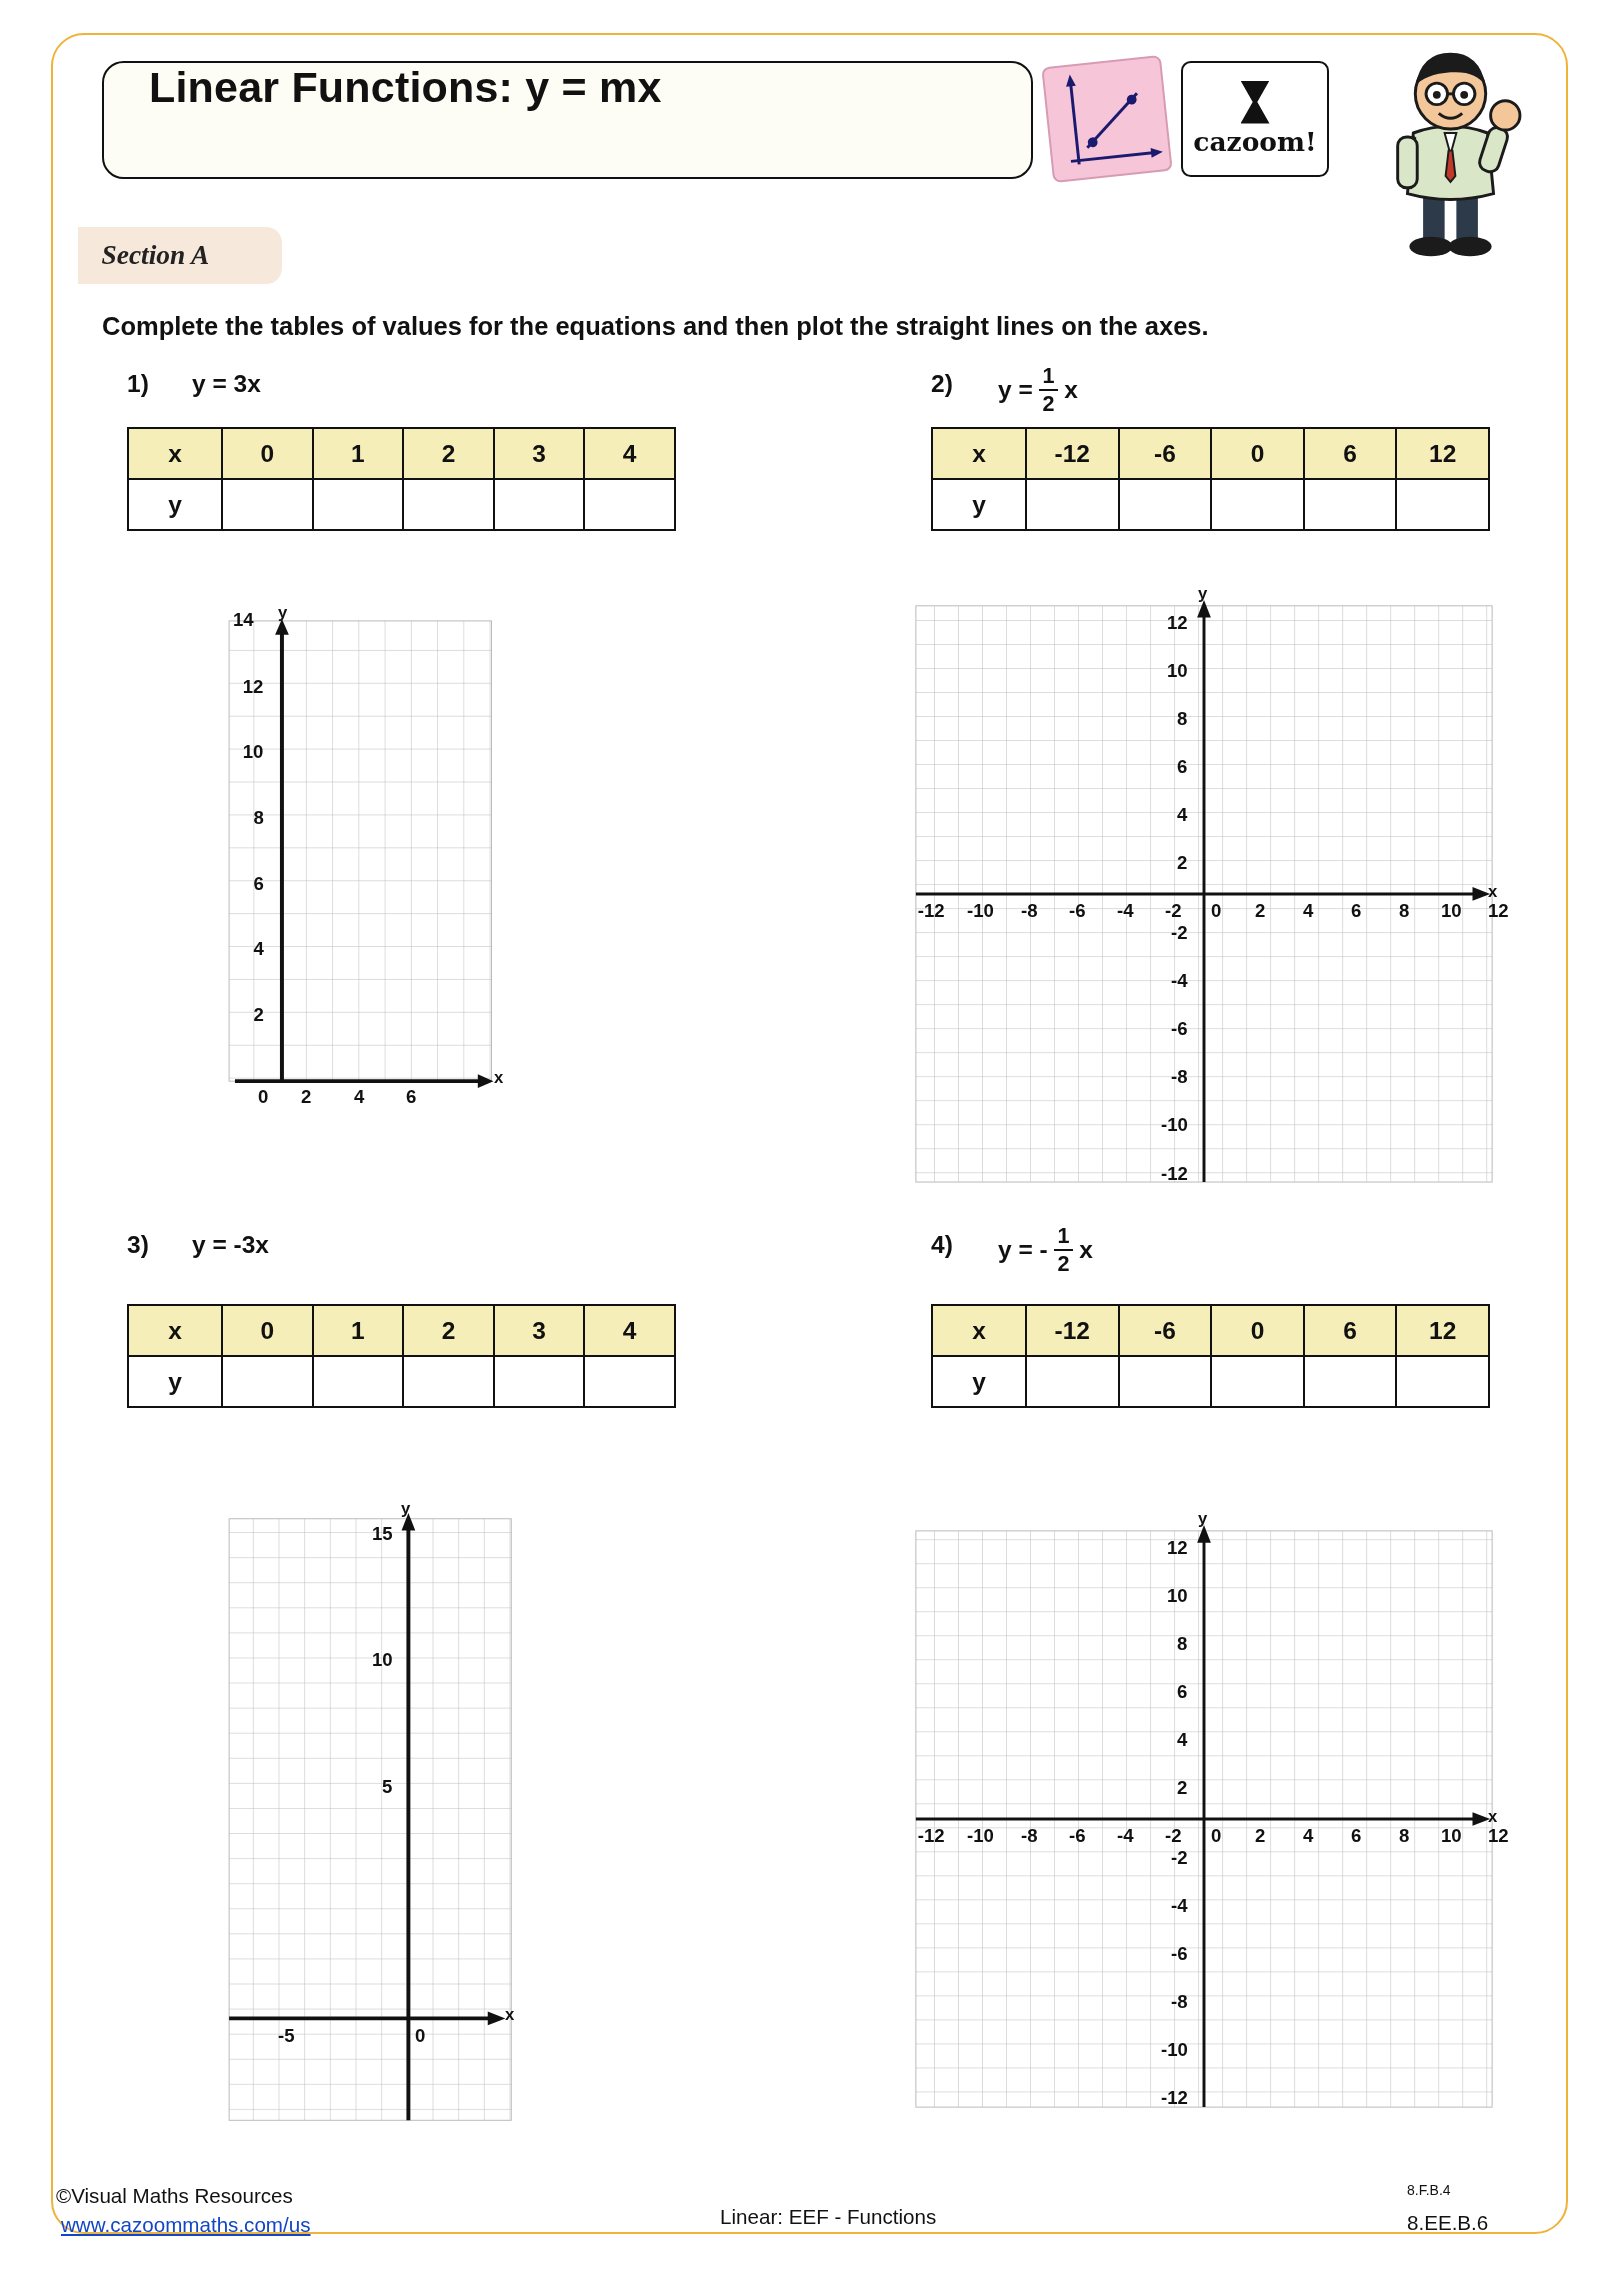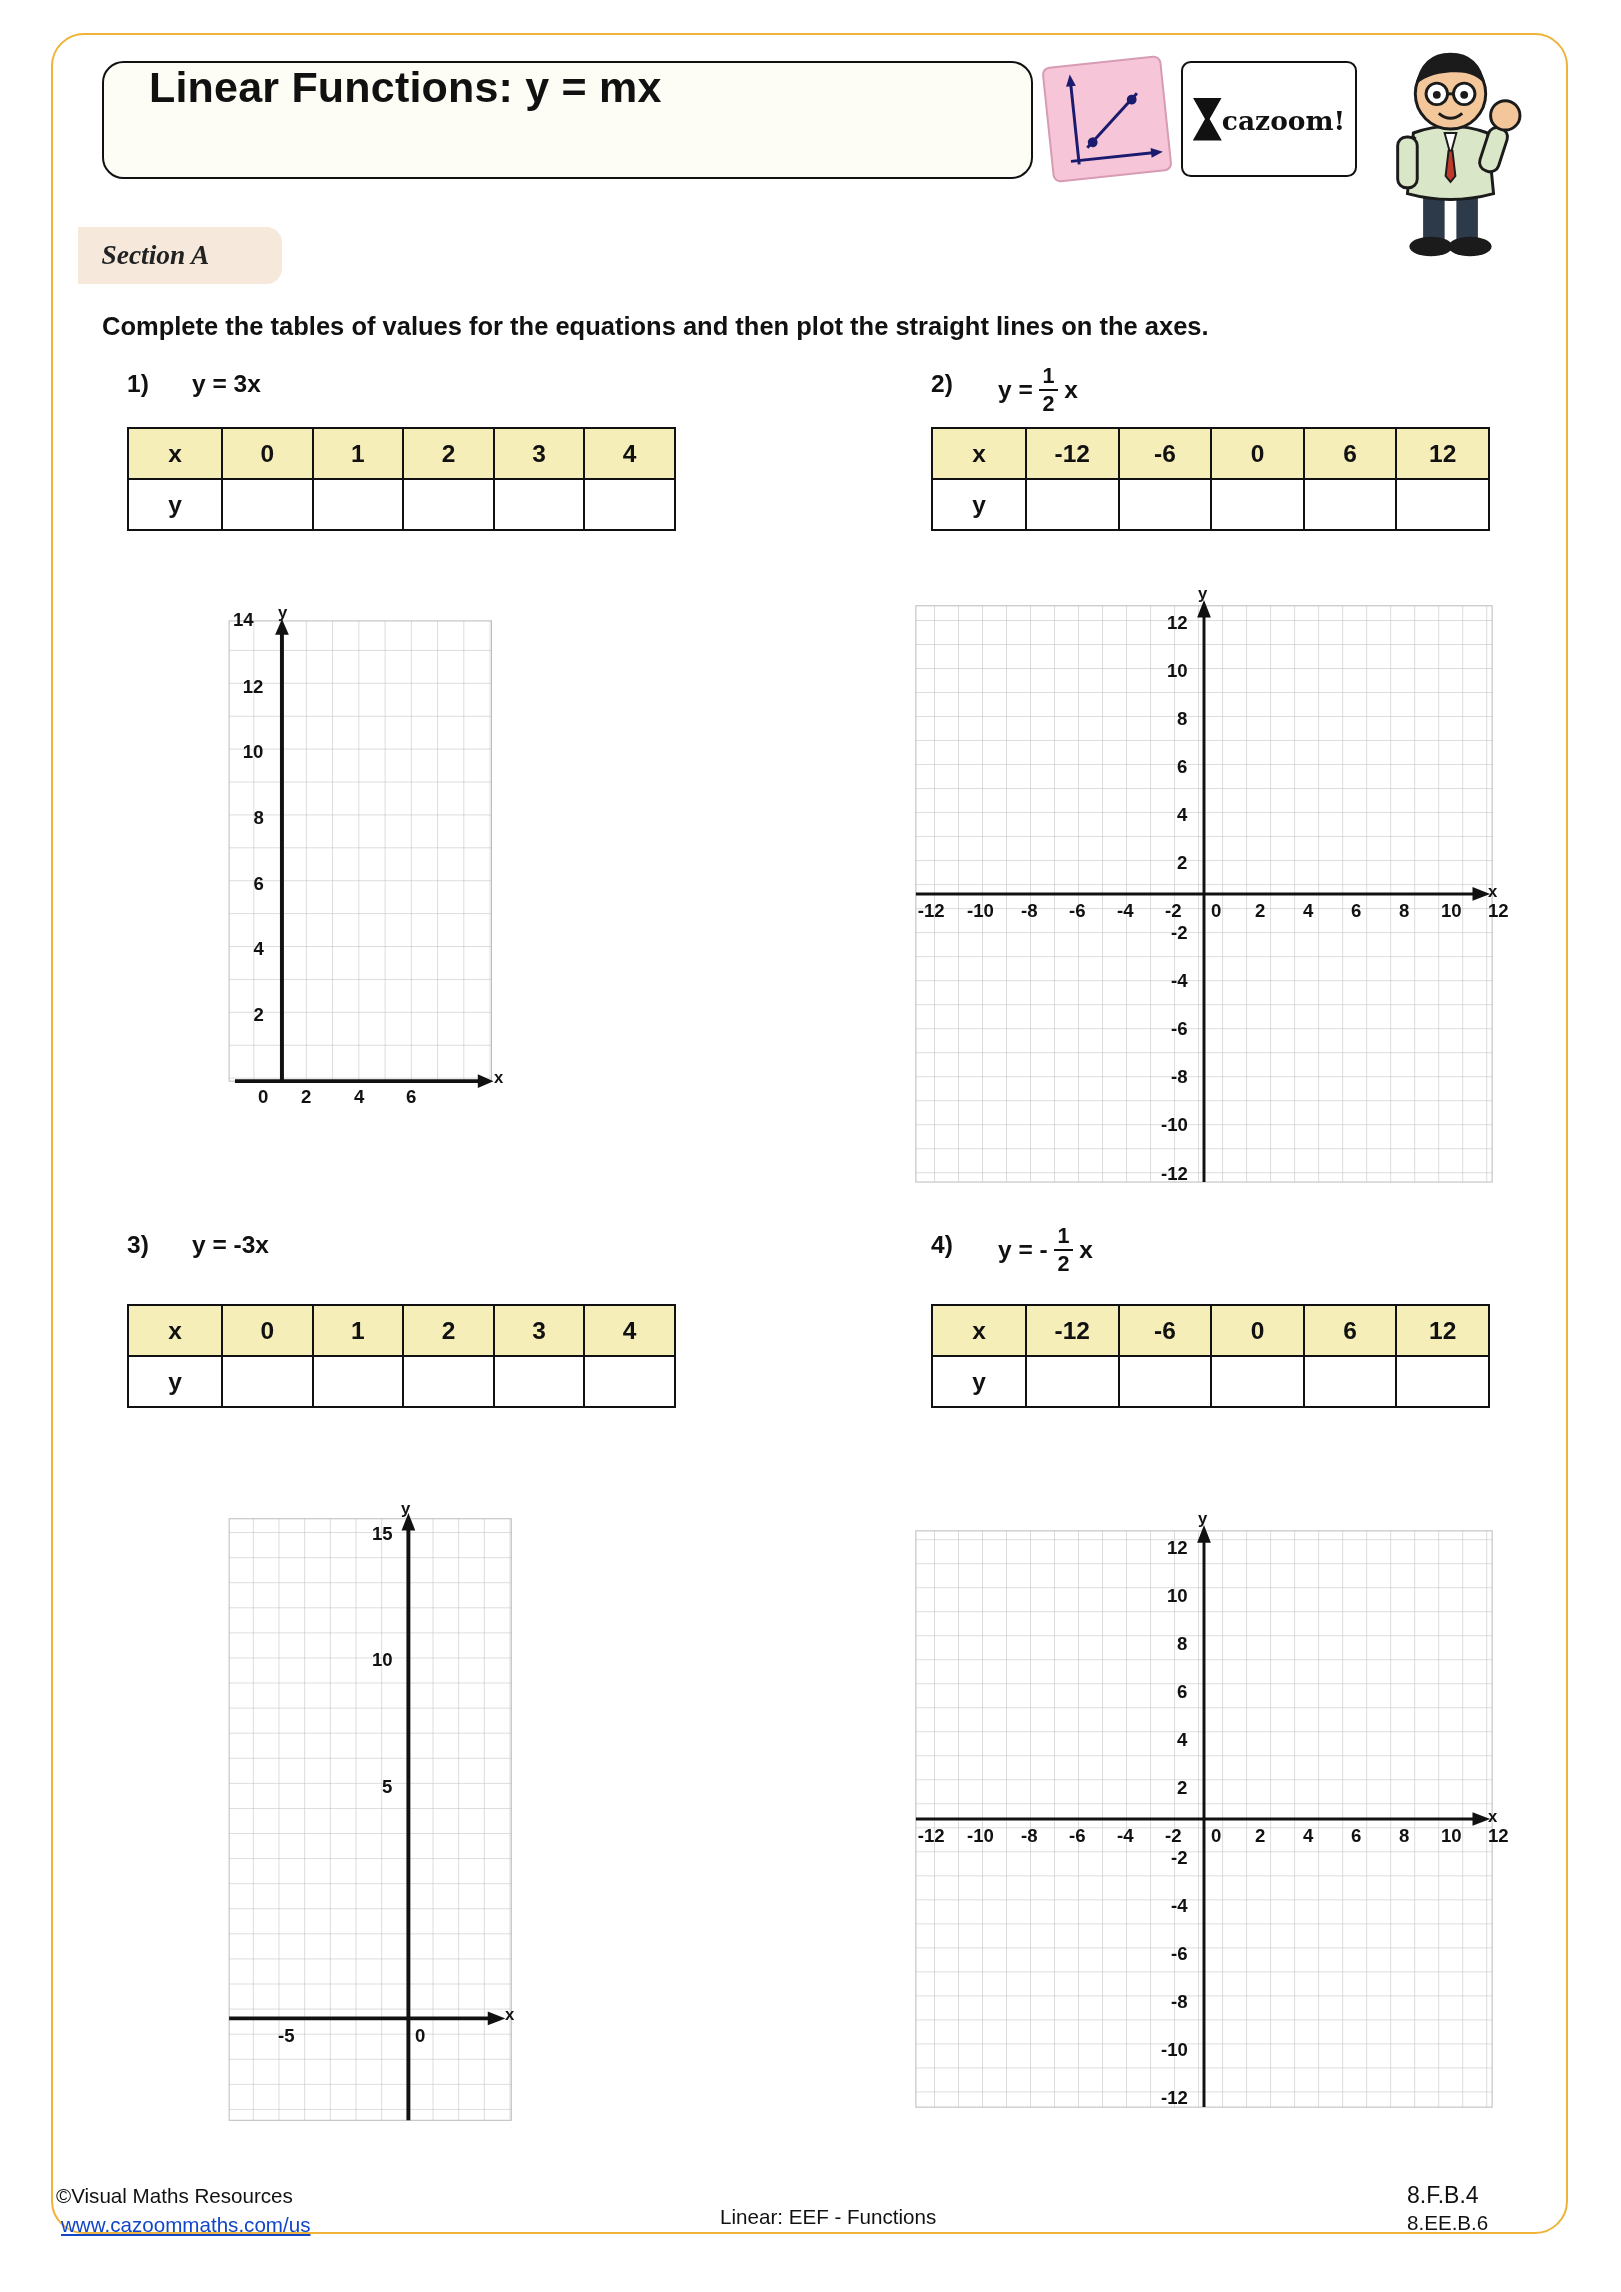--- a/index.html
+++ b/index.html
@@ -33,24 +33,24 @@
     position:absolute; left:1047px; top:61px;
     width:120px; height:116px;
     background:#f7c5d8;
     border:2px solid #d79bb3;
     border-radius:7.8px;
     transform:rotate(-6deg);
   }
   .logo-graph svg { position:absolute; left:0; top:0; }
   .cazoom-box {
     position:absolute; left:1181px; top:61px;
-    width:176px; height:116px;
+    width:148px; height:116px;
     border:2.9px solid #111; border-radius:9.8px;
     background:#ffffff;
-    display:flex; flex-direction:row; align-items:center; justify-content:center;
+    display:flex; flex-direction:column; align-items:center; justify-content:center;
   }
   .cazoom-hour {
     width:29px; height:43px; position:relative;
     background:#111;
     clip-path:polygon(0 0,100% 0,58% 50%,100% 100%,0 100%,42% 50%);
   }
   .cazoom-word {
     font-family:"DejaVu Serif", serif;
     font-weight:bold; font-size:26.5px; color:#111; margin-top:2.9px;
   }
@@ -109,21 +109,21 @@
   .grid-wrap { position:absolute; }
   .axis-lbl {
     position:absolute; font-size:18.6px; font-weight:bold; color:#111;
     font-family:"Liberation Sans", sans-serif;
   }
   .axis-letter { position:absolute; font-size:16.7px; font-weight:bold; color:#111; }
   
   .footer-left { position:absolute; left:56px; top:2184px; font-size:20.6px; color:#111; }
   .footer-link { position:absolute; left:61px; top:2213px; font-size:20.6px; color:#1146c8; text-decoration:underline; }
   .footer-center { position:absolute; left:720px; top:2205px; font-size:20.6px; color:#111; }
-  .footer-r1 { position:absolute; left:1407px; top:2182px; font-size:23px; color:#111; }
+  .footer-r1 { position:absolute; left:1407px; top:2182px; font-size:14px; color:#111; }
   .footer-r2 { position:absolute; left:1407px; top:2211px; font-size:20.6px; color:#111; }
 </style>
 </head>
 <body>
 
 <div class="page-border"></div>
 
 <div class="title-box">
   <div class="title-text">Linear Functions: y = mx</div>
 </div>

